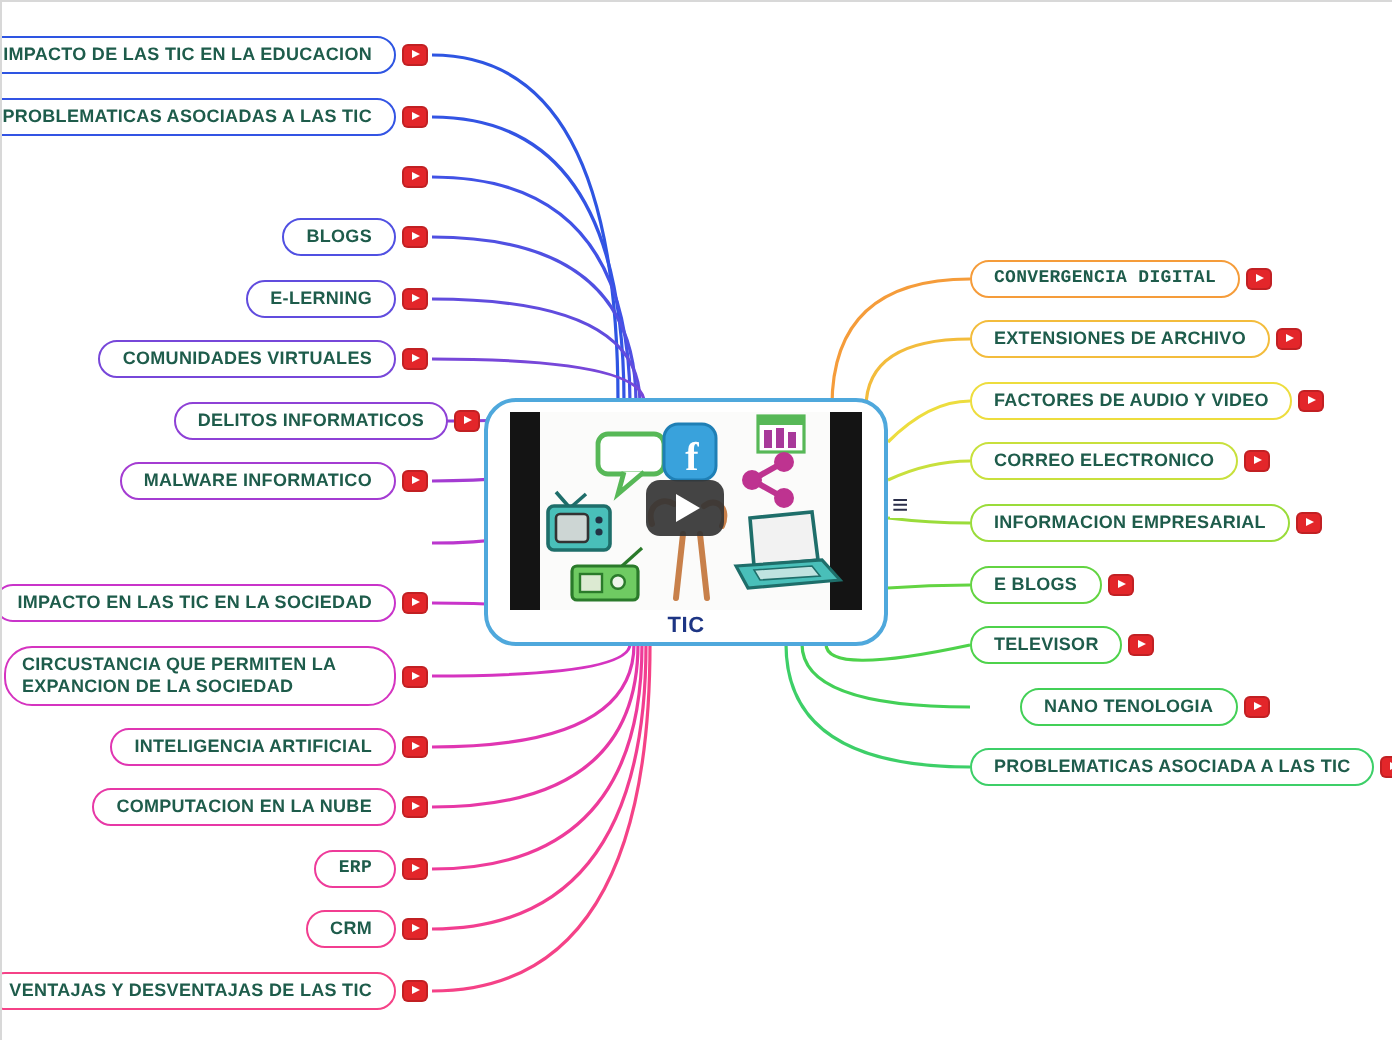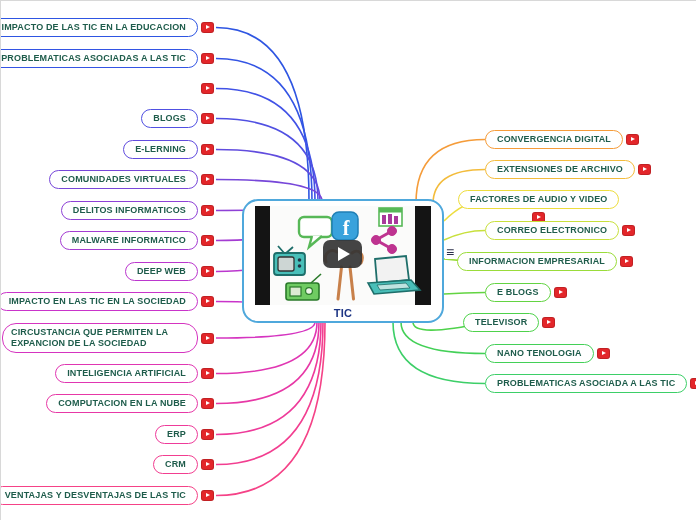--- a/index.html
+++ b/index.html
@@ -169,38 +169,32 @@
         <span>COMUNIDADES VIRTUALES</span>
       </div>
       <span class="yt-icon" style="background: rgb(227, 38, 42);"></span>
     </div>
     <div class="branch" style="top: 138px; height: 21px; right: 482px;">
       <div class="node-box" style="border-color: rgb(97, 76, 222); color: rgb(30, 92, 75);">
         <span>E-LERNING</span>
       </div>
       <span class="yt-icon" style="background: rgb(227, 38, 42);"></span>
     </div>
-    <div class="branch" style="top: 199px; height: 21px; right: 482px;">
+    <div class="branch" style="top: 199px; height: 21px; right: 456px;">
       <div class="node-box" style="border-color: rgb(142, 65, 214); color: rgb(30, 92, 75);">
         <span>DELITOS INFORMATICOS</span>
       </div>
       <span class="yt-icon" style="background: rgb(227, 38, 42);"></span>
     </div>
     <div class="branch" style="top: 229px; height: 21px; right: 482px;">
       <div class="node-box" style="border-color: rgb(164, 60, 210); color: rgb(30, 92, 75);">
         <span>MALWARE INFORMATICO</span>
       </div>
       <span class="yt-icon" style="background: rgb(227, 38, 42);"></span>
     </div>
-    <div class="branch" style="top: 260px; height: 21px; right: 482px;">
-      <div class="node-box" style="border-color: rgb(187, 55, 206); color: rgb(30, 92, 75);">
-        <span>DEEP WEB</span>
-      </div>
-      <span class="yt-icon" style="background: rgb(227, 38, 42);"></span>
-    </div>
     <div class="branch" style="top: 290px; height: 21px; right: 482px;">
       <div class="node-box" style="border-color: rgb(201, 52, 202); color: rgb(30, 92, 75);">
         <span>IMPACTO EN LAS TIC EN LA SOCIEDAD</span>
       </div>
       <span class="yt-icon" style="background: rgb(227, 38, 42);"></span>
     </div>
     <div class="branch" style="top: 320px; height: 34px; right: 482px;">
       <div class="node-box multiline" style="border-color: rgb(213, 52, 192); color: rgb(30, 92, 75);">
         <span>CIRCUSTANCIA QUE PERMITEN LA EXPANCION DE LA SOCIEDAD</span>
       </div>
@@ -211,81 +205,81 @@
         <span>INTELIGENCIA ARTIFICIAL</span>
       </div>
       <span class="yt-icon" style="background: rgb(227, 38, 42);"></span>
     </div>
     <div class="branch" style="top: 392px; height: 21px; right: 482px; text-align: center;">
       <div class="node-box" style="border-color: rgb(231, 56, 166); color: rgb(30, 92, 75);">
         <span>COMPUTACION EN LA NUBE</span>
       </div>
       <span class="yt-icon" style="background: rgb(227, 38, 42);"></span>
     </div>
-    <div class="branch" style="top: 423px; height: 21px; right: 482px;">
+    <div class="branch" style="top: 423px; height: 21px; right: 482px; font-family: Liberation Mono, monospace;">
       <div class="node-box" style="border-color: rgb(238, 59, 154); color: rgb(30, 92, 75);">
         <span>ERP</span>
       </div>
       <span class="yt-icon" style="background: rgb(227, 38, 42);"></span>
     </div>
     <div class="branch" style="top: 453px; height: 21px; right: 482px;">
       <div class="node-box" style="border-color: rgb(242, 62, 144); color: rgb(30, 92, 75);">
         <span>CRM</span>
       </div>
       <span class="yt-icon" style="background: rgb(227, 38, 42);"></span>
     </div>
     <div class="branch" style="top: 484px; height: 21px; right: 482px;">
       <div class="node-box" style="border-color: rgb(245, 66, 135); color: rgb(30, 92, 75);">
         <span>VENTAJAS Y DESVENTAJAS DE LAS TIC</span>
       </div>
       <span class="yt-icon" style="background: rgb(227, 38, 42);"></span>
     </div>
     <div class="branch" style="top: 128px; height: 21px; left: 484px;">
-      <div class="node-box" style="border-color: rgb(245, 156, 58); color: rgb(30, 92, 75);">
+      <div class="node-box" style="border-color: rgb(245, 156, 58); color: rgb(30, 92, 75); font-family: Liberation Mono, monospace;">
         <span>CONVERGENCIA DIGITAL</span>
       </div>
       <span class="yt-icon" style="background: rgb(227, 38, 42);"></span>
     </div>
     <div class="branch" style="top: 158px; height: 21px; left: 484px;">
       <div class="node-box" style="border-color: rgb(243, 188, 60); color: rgb(30, 92, 75);">
         <span>EXTENSIONES DE ARCHIVO</span>
       </div>
       <span class="yt-icon" style="background: rgb(227, 38, 42);"></span>
     </div>
-    <div class="branch" style="top: 189px; height: 21px; left: 457px; flex-direction: column;">
+    <div class="branch" style="top: 189px; height: 21px; left: 484px;">
       <div class="node-box" style="border-color: rgb(237, 221, 62); color: rgb(30, 92, 75);">
         <span>FACTORES DE AUDIO Y VIDEO</span>
       </div>
       <span class="yt-icon" style="background: rgb(227, 38, 42);"></span>
     </div>
     <div class="branch" style="top: 219px; height: 21px; left: 484px;">
       <div class="node-box" style="border-color: rgb(200, 224, 60); color: rgb(30, 92, 75);">
         <span>CORREO ELECTRONICO</span>
       </div>
       <span class="yt-icon" style="background: rgb(227, 38, 42);"></span>
     </div>
-    <div class="branch" style="top: 250px; height: 21px; left: 456px;">
+    <div class="branch" style="top: 250px; height: 21px; left: 484px;">
       <div class="node-box" style="border-color: rgb(154, 220, 58); color: rgb(30, 92, 75);">
         <span>INFORMACION EMPRESARIAL</span>
       </div>
       <span class="yt-icon" style="background: rgb(227, 38, 42);"></span>
     </div>
     <div class="branch" style="top: 281px; height: 21px; left: 484px;">
       <div class="node-box" style="border-color: rgb(99, 212, 66); color: rgb(30, 92, 75);">
         <span>E BLOGS</span>
       </div>
       <span class="yt-icon" style="background: rgb(227, 38, 42);"></span>
     </div>
-    <div class="branch" style="top: 311px; height: 21px; left: 462px;">
+    <div class="branch" style="top: 311px; height: 21px; left: 484px;">
       <div class="node-box" style="border-color: rgb(78, 210, 75); color: rgb(30, 92, 75);">
         <span>TELEVISOR</span>
       </div>
       <span class="yt-icon" style="background: rgb(227, 38, 42);"></span>
     </div>
-    <div class="branch" style="top: 342px; height: 21px; left: 484px;">
+    <div class="branch" style="top: 342px; height: 21px; left: 509px;">
       <div class="node-box" style="border-color: rgb(67, 208, 87); color: rgb(30, 92, 75);">
         <span>NANO TENOLOGIA</span>
       </div>
       <span class="yt-icon" style="background: rgb(227, 38, 42);"></span>
     </div>
     <div class="branch" style="top: 372px; height: 21px; left: 484px;">
       <div class="node-box" style="border-color: rgb(61, 207, 104); color: rgb(30, 92, 75);">
         <span>PROBLEMATICAS ASOCIADA A LAS TIC</span>
       </div>
       <span class="yt-icon" style="background: rgb(227, 38, 42);"></span>

